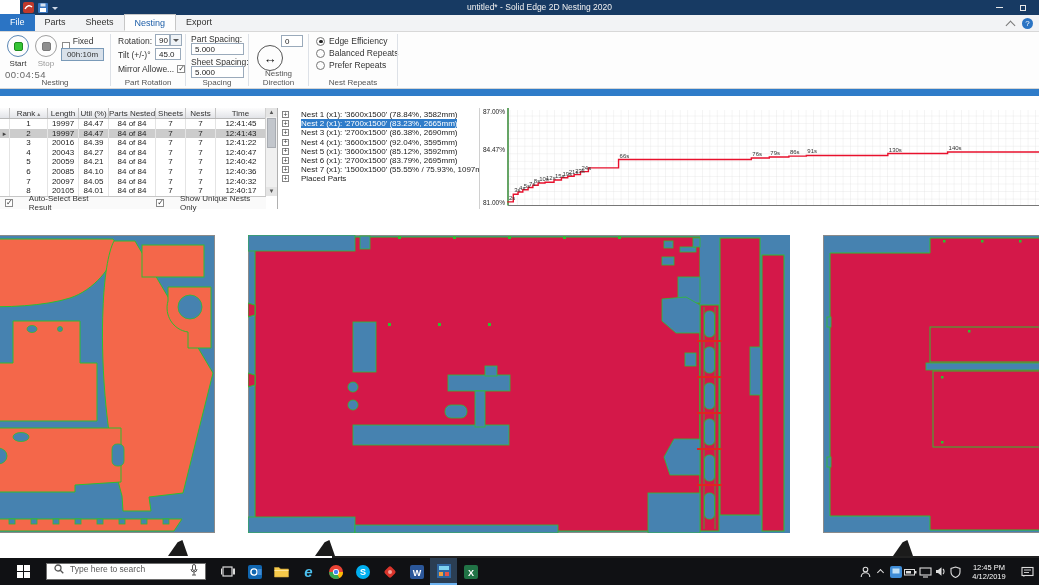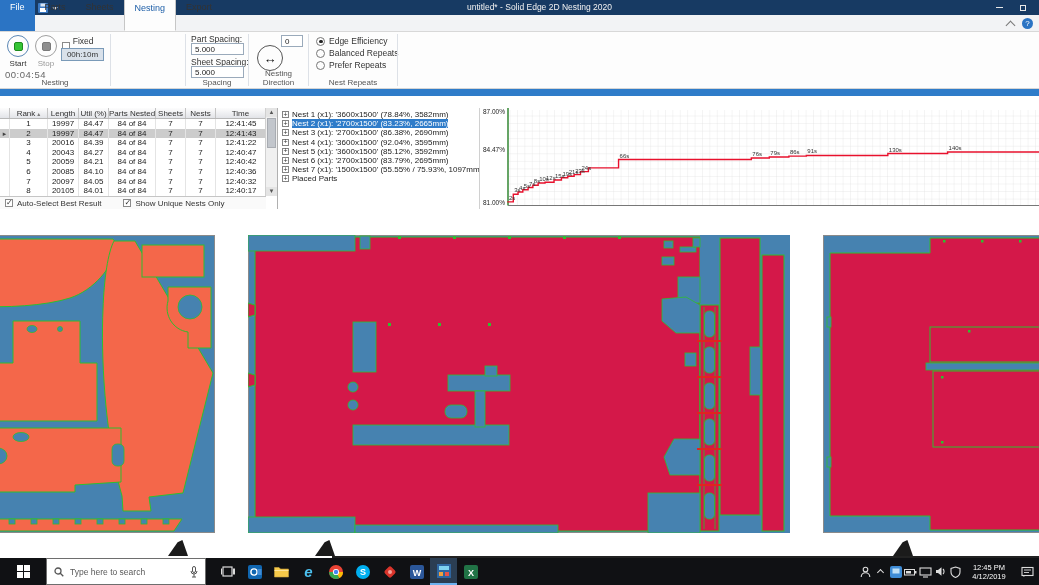--- a/index.html
+++ b/index.html
@@ -13,21 +13,21 @@
   .qat-caret{width:0;height:0;border-left:3px solid transparent;border-right:3px solid transparent;border-top:3px solid #cfd8e6;margin-top:2px;}
   .wtitle{position:absolute;left:0;top:0;width:100%;height:15px;line-height:15px;text-align:center;font-size:8.5px;color:#f2f2f2;}
   .wincontrols{position:absolute;right:0;top:0;display:flex;height:15px;}
   .winbtn{width:24px;height:15px;display:flex;align-items:center;justify-content:center;color:#e8e8e8;}
   .ic-min{width:7px;height:1px;background:#e8e8e8;display:block;}
   .ic-restore{width:6px;height:6px;border:1px solid #e8e8e8;display:block;}
   .ic-close::before{content:"\2715";font-size:7px;}
 
   
   .tabrow{position:absolute;left:0;top:15px;width:1039px;height:17px;background:#f2f3f5;border-bottom:1px solid #d8d8d8;display:flex;align-items:flex-end;}
-  .tab{height:32px;line-height:17px;padding:0 10px;font-size:9px;color:#333;}
+  .tab{height:17px;line-height:17px;padding:0 10px;font-size:9px;color:#333;}
   .tab.file{background:var(--accent-blue,#2b74c4);color:#fff;min-width:34px;text-align:center;}
   .tab.active{background:#fdfdfd;color:#1e5fa8;border:1px solid #c6c6c6;border-bottom:1px solid #fdfdfd;}
   .tabrow-right{position:absolute;right:6px;top:3px;display:flex;gap:8px;align-items:center;}
   .rib-collapse{width:7px;height:7px;border-left:1.5px solid #777;border-top:1.5px solid #777;transform:rotate(45deg);margin-top:3px;}
   .help-btn{width:11px;height:11px;border-radius:50%;background:#2b74c4;color:#fff;font-size:8px;text-align:center;line-height:11px;}
   .help-btn::before{content:"?";}
 
   
   .ribbon{position:absolute;left:0;top:32px;width:1039px;height:57px;background:#fdfdfd;border-bottom:1px solid #d5d5d5;}
   .rgroup{position:absolute;top:0;height:57px;}
@@ -69,24 +69,24 @@
   .tc{overflow:hidden;white-space:nowrap;text-align:center;line-height:9.5px;border-right:1px solid #e4e4e4;}
   .thead .tc{border-right:1px solid #c4c4c4;line-height:11px;position:relative;}
   .c0{width:10px;} .c1{width:38px;} .c2{width:31px;} .c3{width:30px;} .c4{width:47px;} .c5{width:30px;} .c6{width:30px;} .c7{width:50px;border-right:none;}
   .sortic::after{content:"\25B4";font-size:6px;color:#777;margin-left:2px;}
   .selarrow::before{content:"\25B8";font-size:7px;color:#444;}
   .vscroll{position:absolute;right:0;top:0;width:12px;height:88px;background:#f0f0f0;border-left:1px solid #d0d0d0;}
   .vs-up,.vs-dn{position:absolute;left:0;width:11px;height:9px;background:#e4e4e4;color:#555;font-size:6px;text-align:center;line-height:9px;}
   .vs-up{top:0;} .vs-dn{bottom:0;}
   .vs-up::before{content:"\25B2";} .vs-dn::before{content:"\25BC";}
   .vs-thumb{position:absolute;left:1px;top:10px;width:9px;height:30px;background:#c2c6cc;border:1px solid #a8acb2;}
-  .opts{position:absolute;left:0;bottom:0;width:266px;height:13px;border-top:1px solid #c5c5c5;background:#fafafa;display:flex;align-items:center;gap:4px;padding-left:5px;font-size:8px;color:#333;}
+  .opts{position:absolute;left:0;bottom:0;width:266px;height:13px;border-top:1px solid #c5c5c5;background:#fafafa;display:flex;align-items:center;gap:16px;padding-left:5px;font-size:8px;color:#333;}
   .opts .gap{width:14px;}
   .tree-pane{position:absolute;left:279px;top:0;width:201px;height:101px;background:#fff;border-right:1px solid #d0d0d0;padding-top:2px;overflow:hidden;}
-  .titem{display:flex;align-items:center;height:9.2px;white-space:nowrap;padding-left:3px;gap:3px;font-size:8px;color:#222;}
+  .titem{display:flex;align-items:center;height:9.2px;white-space:nowrap;padding-left:3px;gap:12px;font-size:8px;color:#222;}
   .exp{display:inline-block;width:7px;height:7px;border:1px solid #848484;background:#fff;position:relative;flex:none;}
   .exp::before{content:"+";position:absolute;left:0.5px;top:-1.5px;font-size:7px;color:#333;}
   .tlabel{white-space:nowrap;}
   .tlabel.sel{background:var(--tree-selection,#2f7cc9);color:#fff;}
   .chart-pane{position:absolute;left:480px;top:0;width:559px;height:101px;background:#fff;}
   .chart-pane svg{display:block;}
 
   
   .layoutbar{position:absolute;left:0;top:209px;width:1039px;height:13px;line-height:12px;padding-left:6px;font-size:8.5px;color:#333;background:linear-gradient(#f7f8f9,#dcdde1);border-top:1px solid #9aa0a8;border-bottom:1px solid #b4b8be;}
 
@@ -101,21 +101,21 @@
   .bn{fill:var(--sheet-background,#4682b0);}
   .gt rect{fill:var(--part-outline,#2fbe2f);}
   .gl{stroke:var(--part-outline,#2fbe2f);stroke-width:0.8;fill:none;}
   .rm{stroke:var(--mark-red,#e0241f);stroke-width:2;fill:none;}
   .marker{position:absolute;top:318px;width:20px;height:16px;background:#1b1b1b;clip-path:polygon(0% 100%,48% 14%,72% 0%,100% 100%);}
   .darkline{position:absolute;top:334px;left:332px;right:0;height:1.5px;background:#222;}
 
   
   .taskbar{position:absolute;left:0;top:558px;width:1039px;height:27px;background:var(--taskbar,#101114);display:flex;align-items:center;color:#ddd;}
   .tb-start{width:46px;height:27px;display:flex;align-items:center;justify-content:center;}
-  .tb-search{width:160px;height:27px;background:#fff;border:1px solid #6e6e6e;display:flex;align-items:center;gap:6px;padding:0 7px;color:#5a5a5a;font-size:8.5px;}
+  .tb-search{width:160px;height:17px;background:#fff;border:1px solid #6e6e6e;display:flex;align-items:flex-start;gap:6px;padding:0 7px;color:#5a5a5a;font-size:8.5px;}
   .tb-search .ph{flex:1;white-space:nowrap;overflow:hidden;}
   .tb-btn{width:27px;height:27px;display:flex;align-items:center;justify-content:center;position:relative;}
   .tb-btn.active{background:rgba(102,160,217,0.32);border-bottom:2px solid #6cb2f0;}
   .tb-spacer{flex:1;}
   .tr-ic{width:15px;height:27px;display:flex;align-items:center;justify-content:center;}
   .tr-chev{width:5px;height:5px;border-left:1.3px solid #ddd;border-top:1.3px solid #ddd;transform:rotate(45deg);margin-top:2px;}
   .tb-clock{width:52px;text-align:center;font-size:7.5px;line-height:9px;color:#fff;}
   .tb-action{width:24px;height:27px;display:flex;align-items:center;justify-content:center;}
   .appletter{font-weight:bold;color:#fff;}
 </style>
@@ -179,20 +179,32 @@
       <div class="elapsed">00:04:54</div>
       <div class="fixedrun">
           <span class="cbx"></span>
           <span>Fixed Run</span>
         </div>
       <div class="durfield">00h:10m</div>
       <div class="rg-label">Nesting</div>
     </div>
     <div class="rdiv" style="left:110px;"></div>
 
+    <div class="rgroup" style="left:111px;width:74px;">
+      <div class="rrow" style="left:7px;top:4px;">Rotation:</div>
+      <div class="rfield" style="left:44px;top:2px;width:15px;">90</div>
+      <div class="combo-btn" style="left:59px;top:2px;"></div>
+      <div class="rrow" style="left:7px;top:18px;">Tilt (+/-)°</div>
+      <div class="rfield" style="left:44px;top:16px;width:26px;">45.0</div>
+      <div class="rrow" style="left:7px;top:32px;display:flex;gap:3px;align-items:center;">
+          <span>Mirror Allowe...</span>
+          <span class="cbx checked"></span>
+        </div>
+      <div class="rg-label">Part Rotation</div>
+    </div>
     <div class="rdiv" style="left:185px;"></div>
 
     <div class="rgroup" style="left:186px;width:62px;">
       <div class="rrow" style="left:5px;top:2px;">Part Spacing:</div>
       <div class="rfield" style="left:5px;top:11px;width:53px;">5.000</div>
       <div class="rrow" style="left:5px;top:25px;">Sheet Spacing:</div>
       <div class="rfield" style="left:5px;top:34px;width:53px;">5.000</div>
       <div class="rg-label">Spacing</div>
     </div>
     <div class="rdiv" style="left:248px;"></div>

